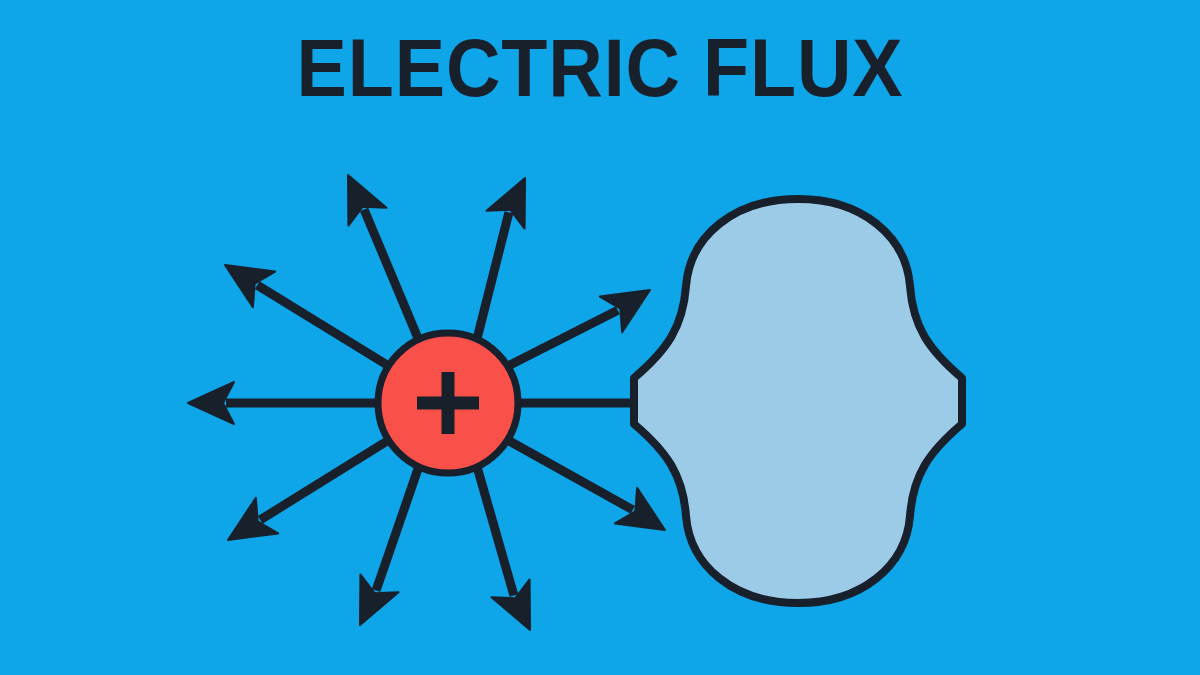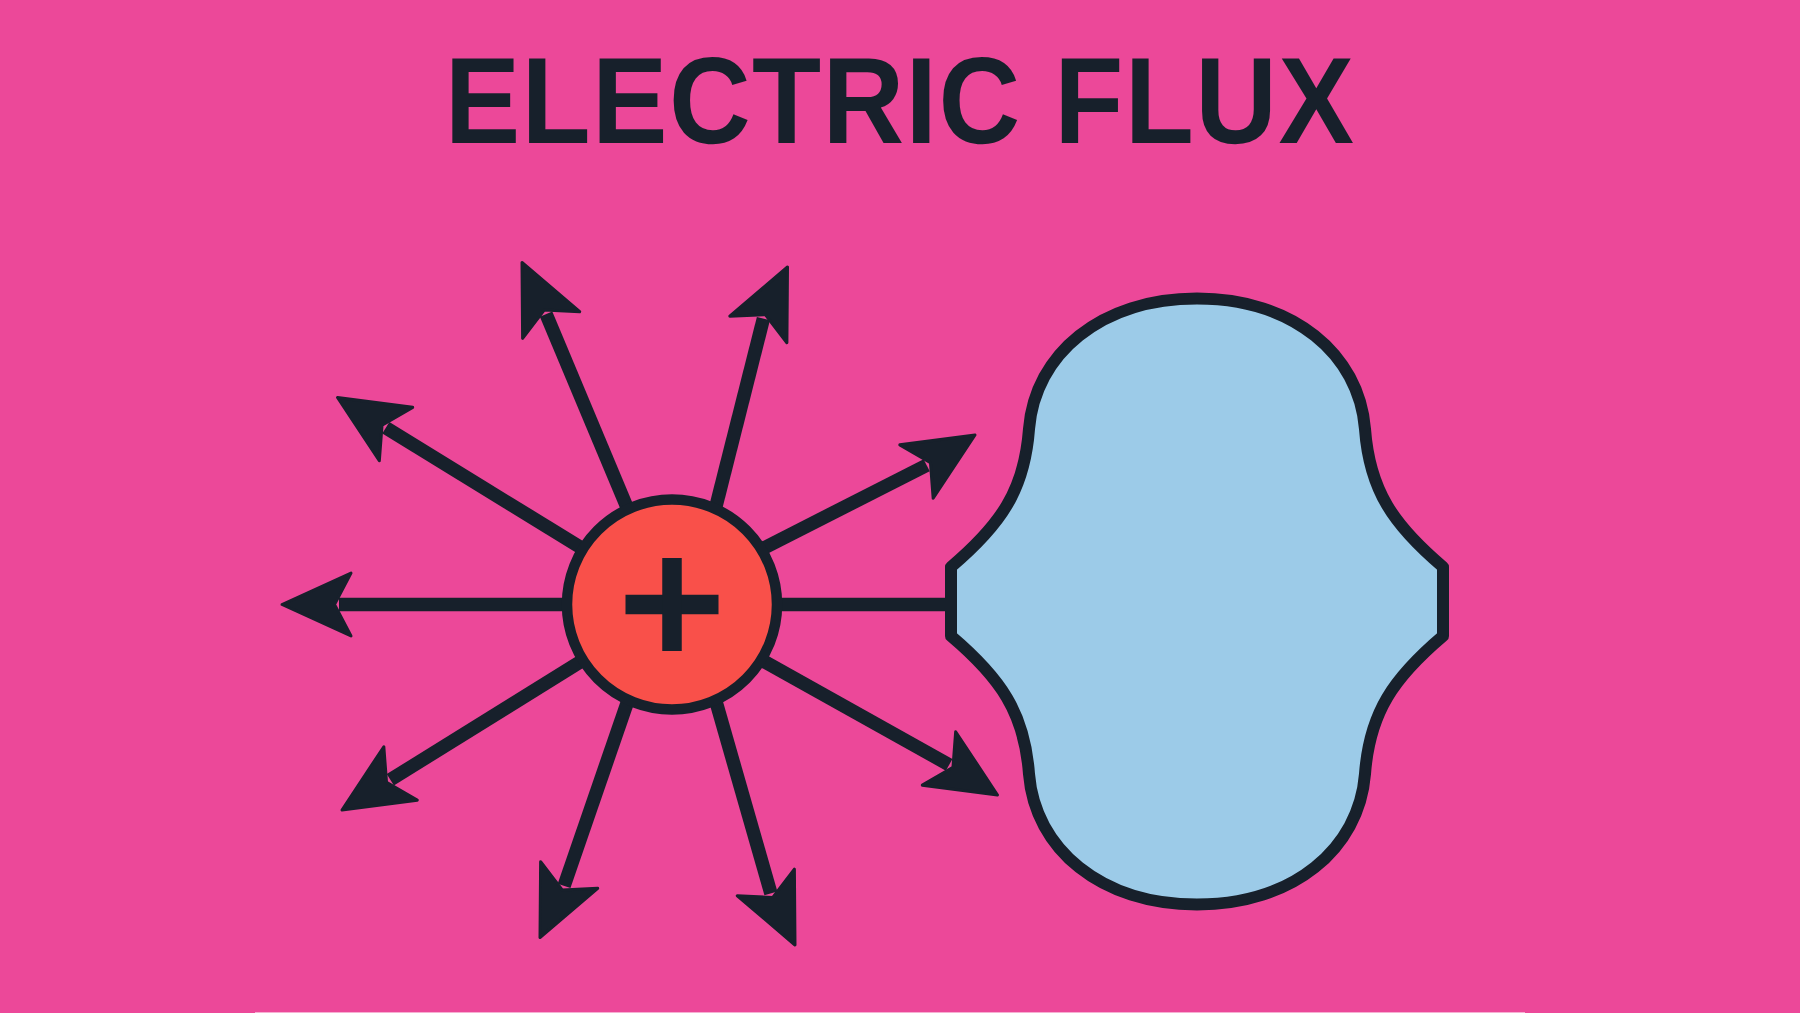--- a/index.html
+++ b/index.html
@@ -35,21 +35,21 @@
     position: absolute;
     left: 0;
     top: 0;
     width: 1200px;
     height: 675px;
   }
 </style>
 </head>
 <body>
 
-<div id="stage" style="background: #ec4899;">
+<div id="stage" style="background: #0ea5e9;">
 
   <div id="title" style="color: rgb(23, 32, 43);">ELECTRIC FLUX</div>
 
   <svg id="diagram" viewBox="0 0 1200 675" xmlns="http://www.w3.org/2000/svg">
     <g id="field-lines-group">
         <line x1="420.10719472511386" y1="343.1836860555811" x2="364.0594939461466" y2="209.43969590739272" stroke="#17202b" stroke-width="9" stroke-linecap="butt"></line>
         <path d="M 348 175 L 386.47290356784185 207.81517470713123 L 362.7916391609245 206.72077254628277 L 348.4079765123025 225.5651417002406 Z" fill="#17202b" stroke="#17202b" stroke-width="2" stroke-linejoin="round"></path>
         <line x1="475.89280527488614" y1="343.1836860555811" x2="508.9405060538534" y2="212.4396959073927" stroke="#17202b" stroke-width="9" stroke-linecap="butt"></line>
         <path d="M 525 178 L 524.5920234876975 228.56514170024056 L 510.2083608390755 209.72077254628275 L 486.52709643215815 210.8151747071312 Z" fill="#17202b" stroke="#17202b" stroke-width="2" stroke-linejoin="round"></path>
         <line x1="392.0288256536759" y1="368.0253285606085" x2="257.2258276539442" y2="285.1369320408618" stroke="#17202b" stroke-width="9" stroke-linecap="butt"></line>

